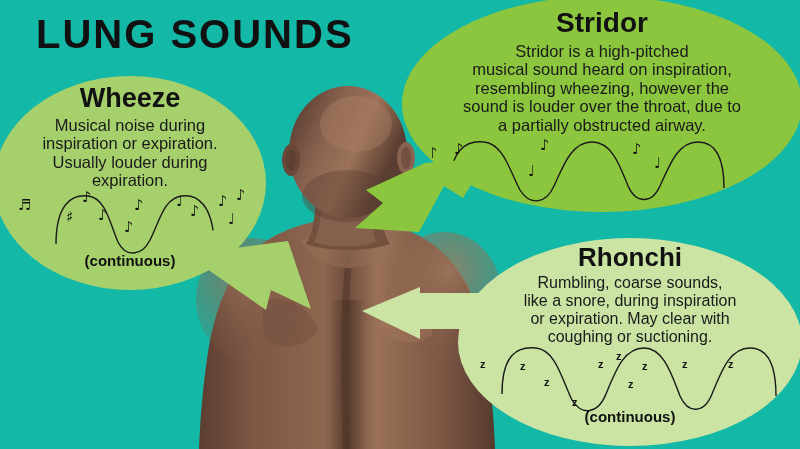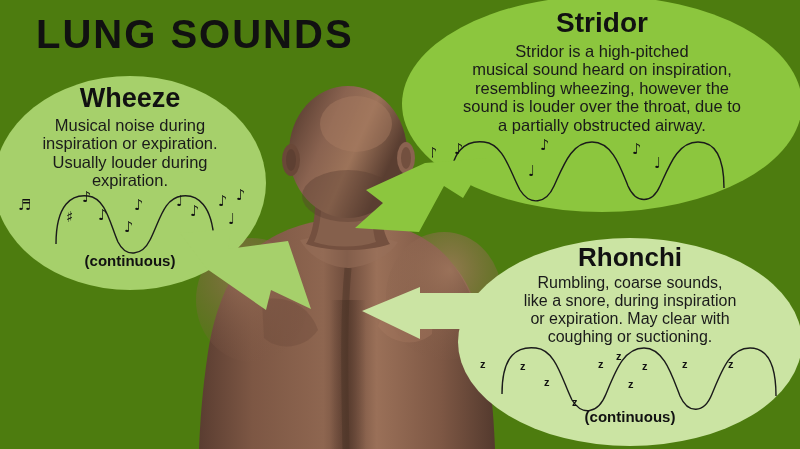--- a/index.html
+++ b/index.html
@@ -4,21 +4,21 @@
 <style>
   html, body {
     margin: 0;
     padding: 0;
     background: #ffffff;
   }
   #stage {
     position: relative;
     width: 800px;
     height: 449px;
-    background: #4d7c0f;
+    background: #14b8a6;
     overflow: hidden;
     font-family: "Liberation Sans", sans-serif;
   }
 
   
   #title {
     position: absolute;
     left: 36px;
     top: 12px;
     font-size: 40px;

